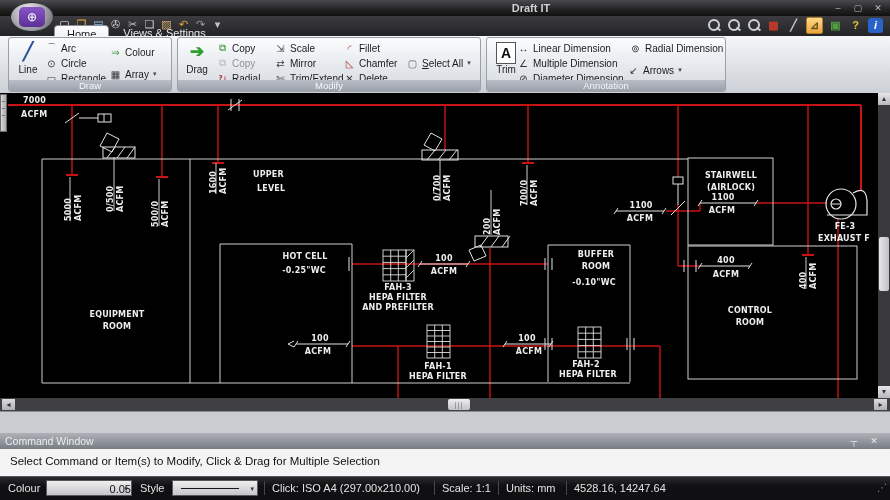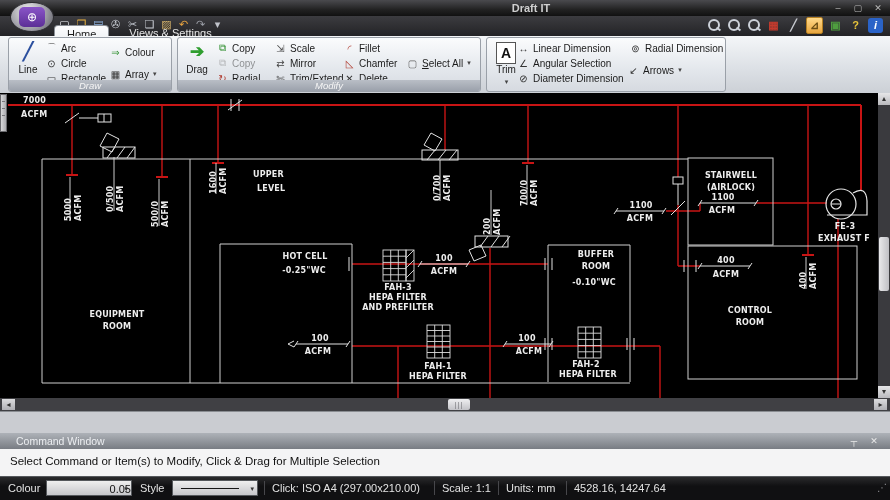--- a/index.html
+++ b/index.html
@@ -16,41 +16,41 @@
   #topbar{left:0;top:16px;width:890px;height:20px;
     background:linear-gradient(#3c3c40,#232326);}
   #appbtn{left:10px;top:2px;width:42px;height:28px;border-radius:50%;
     background:radial-gradient(circle at 40% 30%,#efefef,#9a9aa2 60%,#5a5a60);
     border:1px solid #2c2c30;display:flex;align-items:center;justify-content:center;z-index:5;}
   #appbtn .inner{width:26px;height:20px;border-radius:5px;
     background:linear-gradient(#8a55c8,#5c2f96);color:#fff;font-size:12px;line-height:20px;
     text-align:center;}
   #qat{left:58px;top:16px;height:16px;display:flex;gap:4px;align-items:center;}
   .qat-btn{width:13px;height:14px;font-size:11px;line-height:14px;text-align:center;}
-  #tabs{left:54px;top:25px;height:15px;display:flex;gap:8px;font-size:11px;}
+  #tabs{left:54px;top:25px;height:15px;display:flex;gap:2px;font-size:11px;}
   .tab{padding:1px 12px;color:#e6e6e6;line-height:14px;}
   .tab.active{background:linear-gradient(#fdfdfe,#eef1f4);color:#1c1c1c;
     border-radius:4px 4px 0 0;border:1px solid #8b9097;border-bottom:none;}
   #utility{left:706px;top:17px;height:16px;display:flex;gap:5px;align-items:center;}
   .util-btn{width:15px;height:15px;font-size:11px;line-height:15px;text-align:center;
     font-weight:bold;border-radius:2px;}
   .util-btn.active{background:linear-gradient(#ffd98a,#e8a63f);border:1px solid #b47f22;}
   .util-btn.info{background:#2a63c8;color:#fff;border-radius:3px;font-style:italic;}
   .mag{display:inline-block;width:8px;height:8px;border:2px solid #cdd2da;border-radius:50%;
     position:relative;margin-top:1px;}
   .mag::after{content:"";position:absolute;left:6px;top:7px;width:5px;height:2px;
     background:#cdd2da;transform:rotate(40deg);}
   
   #ribbon{left:0;top:36px;width:890px;height:57px;
     background:linear-gradient(#f4f6f8,#dde1e6 55%,#ccd0d6);border-bottom:1px solid #84888f;}
   .panel{position:absolute;top:1px;height:53px;border:1px solid #9aa0a8;border-radius:3px;
     background:linear-gradient(#fbfcfd,#e3e7ec 60%,#d6dae0);}
   .panel-label{position:absolute;left:0;right:0;bottom:0;height:11px;font-size:9.5px;
     text-align:center;color:#f6f6f6;line-height:11px;border-radius:0 0 2px 2px;
-    background:linear-gradient(#b9bec6,#9ba1ab);font-style:italic;}
+    background:linear-gradient(#b9bec6,#9ba1ab);}
   .panel-body{position:absolute;left:0;top:0;right:0;bottom:11px;}
   .small-btn{position:absolute;height:14px;display:flex;align-items:center;gap:3px;
     font-size:10px;color:#1b1b1b;white-space:nowrap;}
   .small-btn .ic{width:13px;text-align:center;font-size:10px;}
   .small-btn.disabled{opacity:.45;}
   .dd{font-size:7px;color:#444;margin-left:1px;}
   .big-btn{position:absolute;width:32px;top:2px;height:38px;text-align:center;font-size:10px;
     color:#1b1b1b;}
   .big-btn .bic{display:block;height:24px;font-size:17px;font-weight:bold;line-height:24px;}
   .big-btn .card{display:inline-block;width:18px;height:20px;background:#fff;
@@ -69,21 +69,21 @@
   
   #hscroll{left:0;top:398px;width:890px;height:13px;background:#404044;}
   .hs-arrow{top:1px;width:13px;height:11px;background:linear-gradient(#dcdcde,#b0b0b5);
     color:#2e2e2e;font-size:8px;line-height:11px;text-align:center;}
   #hthumb{left:448px;top:1px;width:22px;height:11px;border-radius:2px;
     background:linear-gradient(#efeff1,#c2c2c7);color:#707075;font-size:7px;
     line-height:11px;text-align:center;letter-spacing:1px;}
   #band{left:0;top:411px;width:890px;height:22px;background:#caccd1;border-top:1px solid #8a8d92;}
   #cmdhead{left:0;top:433px;width:890px;height:16px;
     background:linear-gradient(#aeb2b8,#787c83);color:#eceef1;font-size:10.5px;
-    line-height:16px;padding-left:16px;box-sizing:border-box;}
+    line-height:16px;padding-left:5px;box-sizing:border-box;}
   #cmdhead .hbtn{position:absolute;top:1px;width:16px;height:14px;color:#e8e8e8;
     font-size:9px;text-align:center;line-height:14px;}
   #cmdbody{left:0;top:449px;width:890px;height:28px;background:#f4f4f5;color:#111;
     font-size:11.5px;padding:6px 0 0 10px;box-sizing:border-box;border-bottom:1px solid #55585c;}
   #statusbar{left:0;top:477px;width:890px;height:23px;background:linear-gradient(#2a2a2c,#101012 40%);
     color:#e3e3e3;font-size:11px;}
   .st{top:5px;white-space:nowrap;}
   .st-dd{top:3px;height:16px;background:linear-gradient(#efefef,#c6c6ca);border:1px solid #55585c;
     color:#111;text-align:right;line-height:16px;box-sizing:border-box;}
   .st-dd .dda{position:absolute;right:3px;top:0;font-size:7px;color:#333;}
@@ -216,36 +216,37 @@
   </div>
   <div class="panel" style="left:486px;width:238px;">
     <div class="panel-body">
         <div class="big-btn" style="left: 3px;"><span class="card" style="color: rgb(17, 17, 17);">A</span><span style="display: block;">Trim</span><span class="dd">▾</span></div>
         <div class="small-btn" style="left: 30px; top: 3px;">
           <span class="ic" style="color: rgb(51, 51, 51);">↔</span>
           <span>Linear Dimension</span>
         </div>
         <div class="small-btn" style="left: 30px; top: 18px;">
           <span class="ic" style="color: rgb(51, 51, 51);">∠</span>
-          <span>Angular Selection</span>
+          <span>Multiple Dimension</span>
         </div>
         <div class="small-btn" style="left: 30px; top: 33px;">
           <span class="ic" style="color: rgb(51, 51, 51);">⊘</span>
           <span>Diameter Dimension</span>
         </div>
         <div class="small-btn" style="left: 142px; top: 3px;">
           <span class="ic" style="color: rgb(51, 51, 51);">⊚</span>
           <span>Radial Dimension</span>
         </div>
         <div class="small-btn" style="left: 140px; top: 25px;">
           <span class="ic" style="color: rgb(51, 51, 51);">↙</span>
           <span>Arrows</span>
           <span class="dd">▾</span>
         </div>
       </div>
+    <div class="panel-label">Annotation</div>
   </div>
 </div>
 
 <div class="abs" id="canvas-wrap">
   <svg id="cv" width="890" height="305" viewBox="0 0 890 305">
 
     <g stroke="#c81414" fill="none">
       <path stroke-width="2" d="M8 12H861M861 12V97"></path>
       <path stroke-width="1.4" d="M72 12V82M162 12V84M218 12V70M445 12V57M528 12V70M678 12V84M808 12V162"></path>
       <path stroke-width="2" d="M66 82H78M156 84H168M212 70H224M522 70H534M802 162H814"></path>

